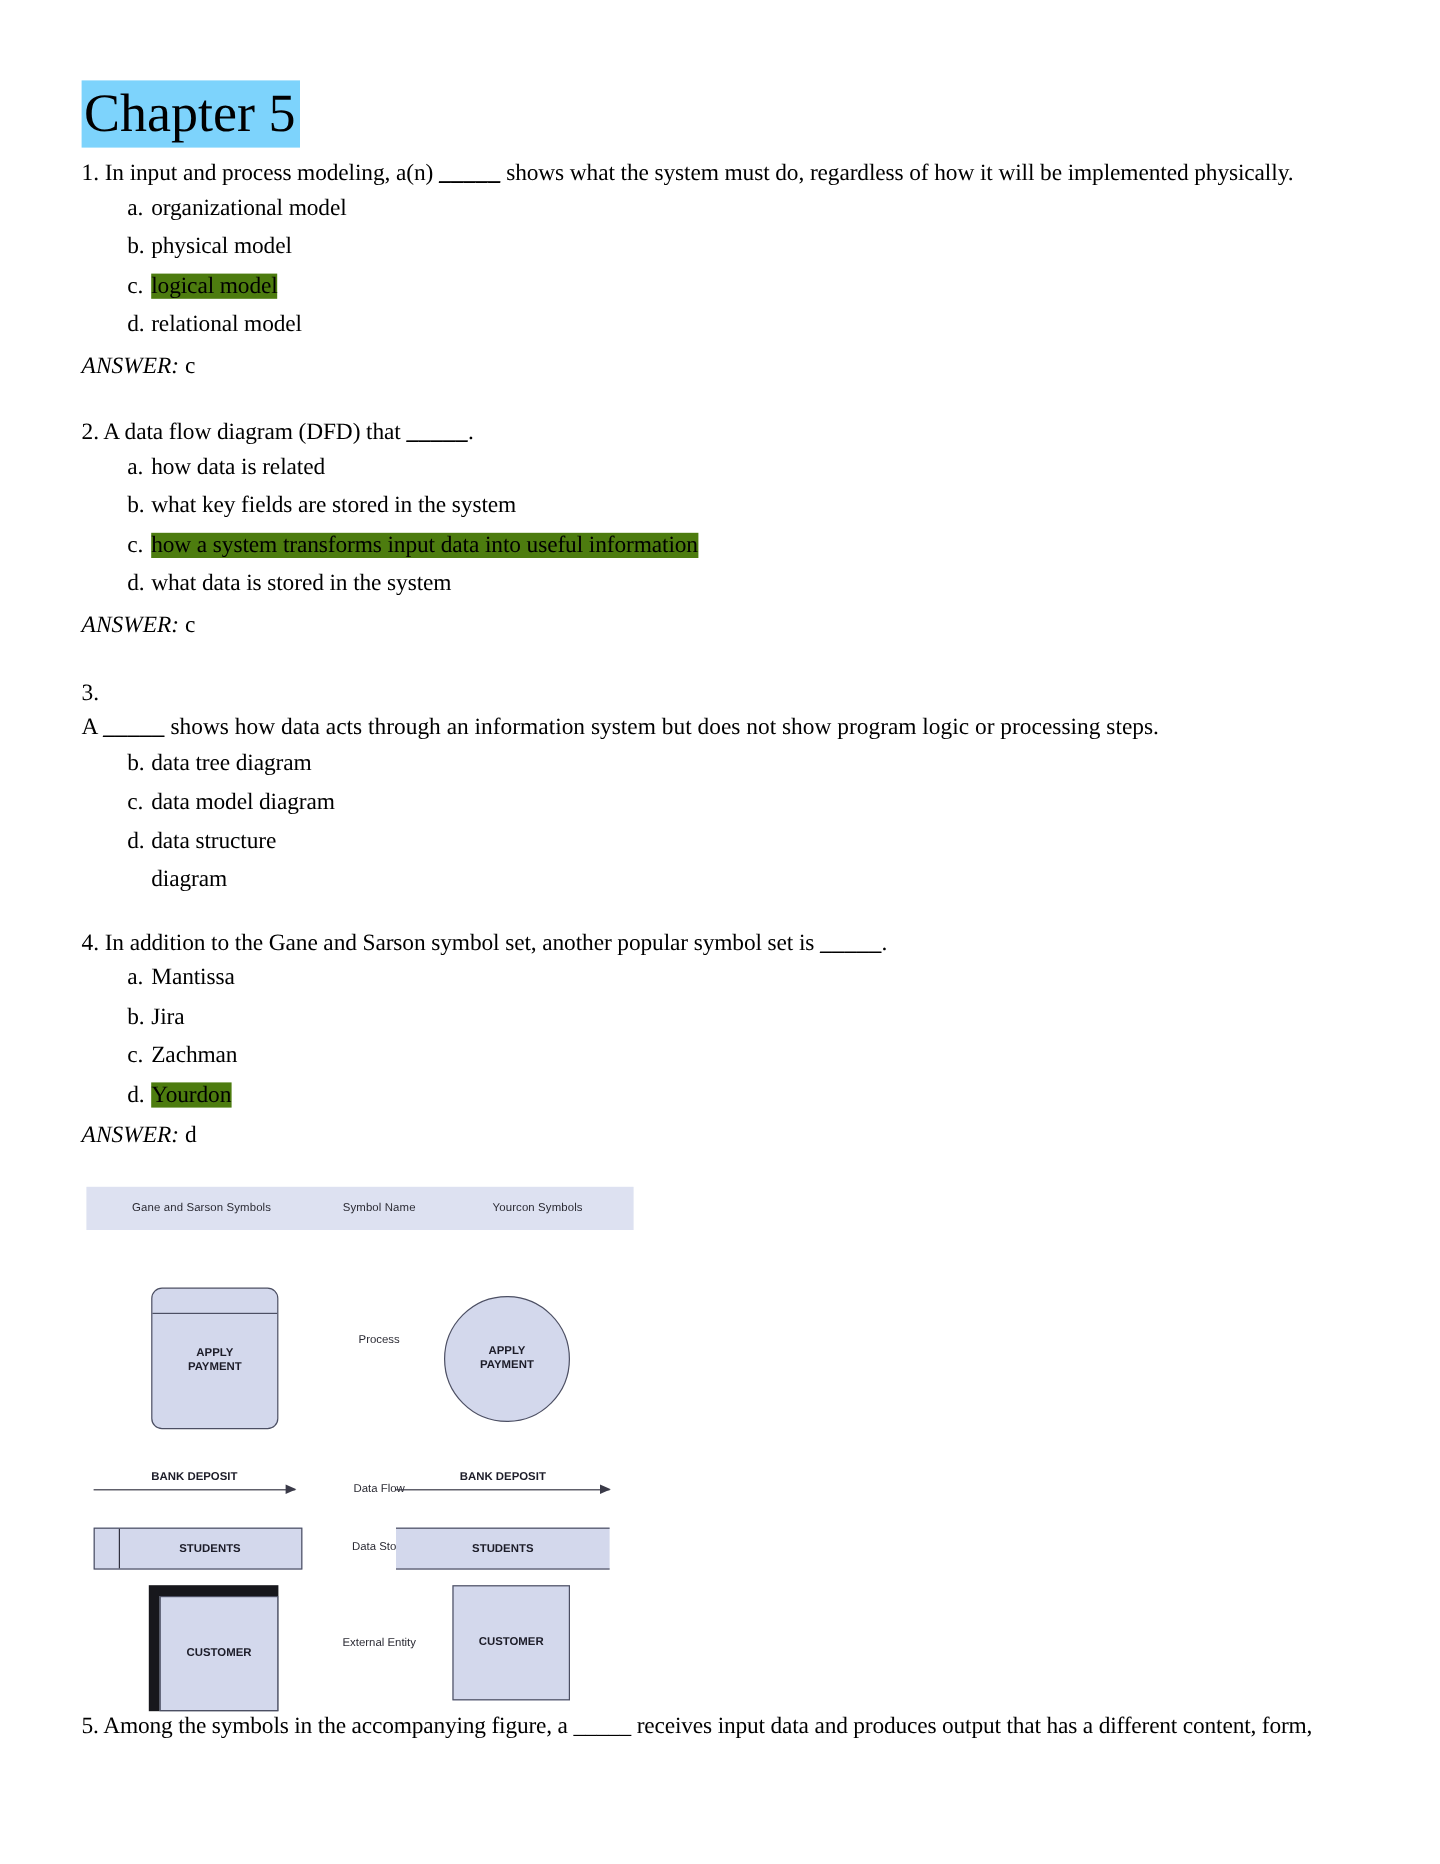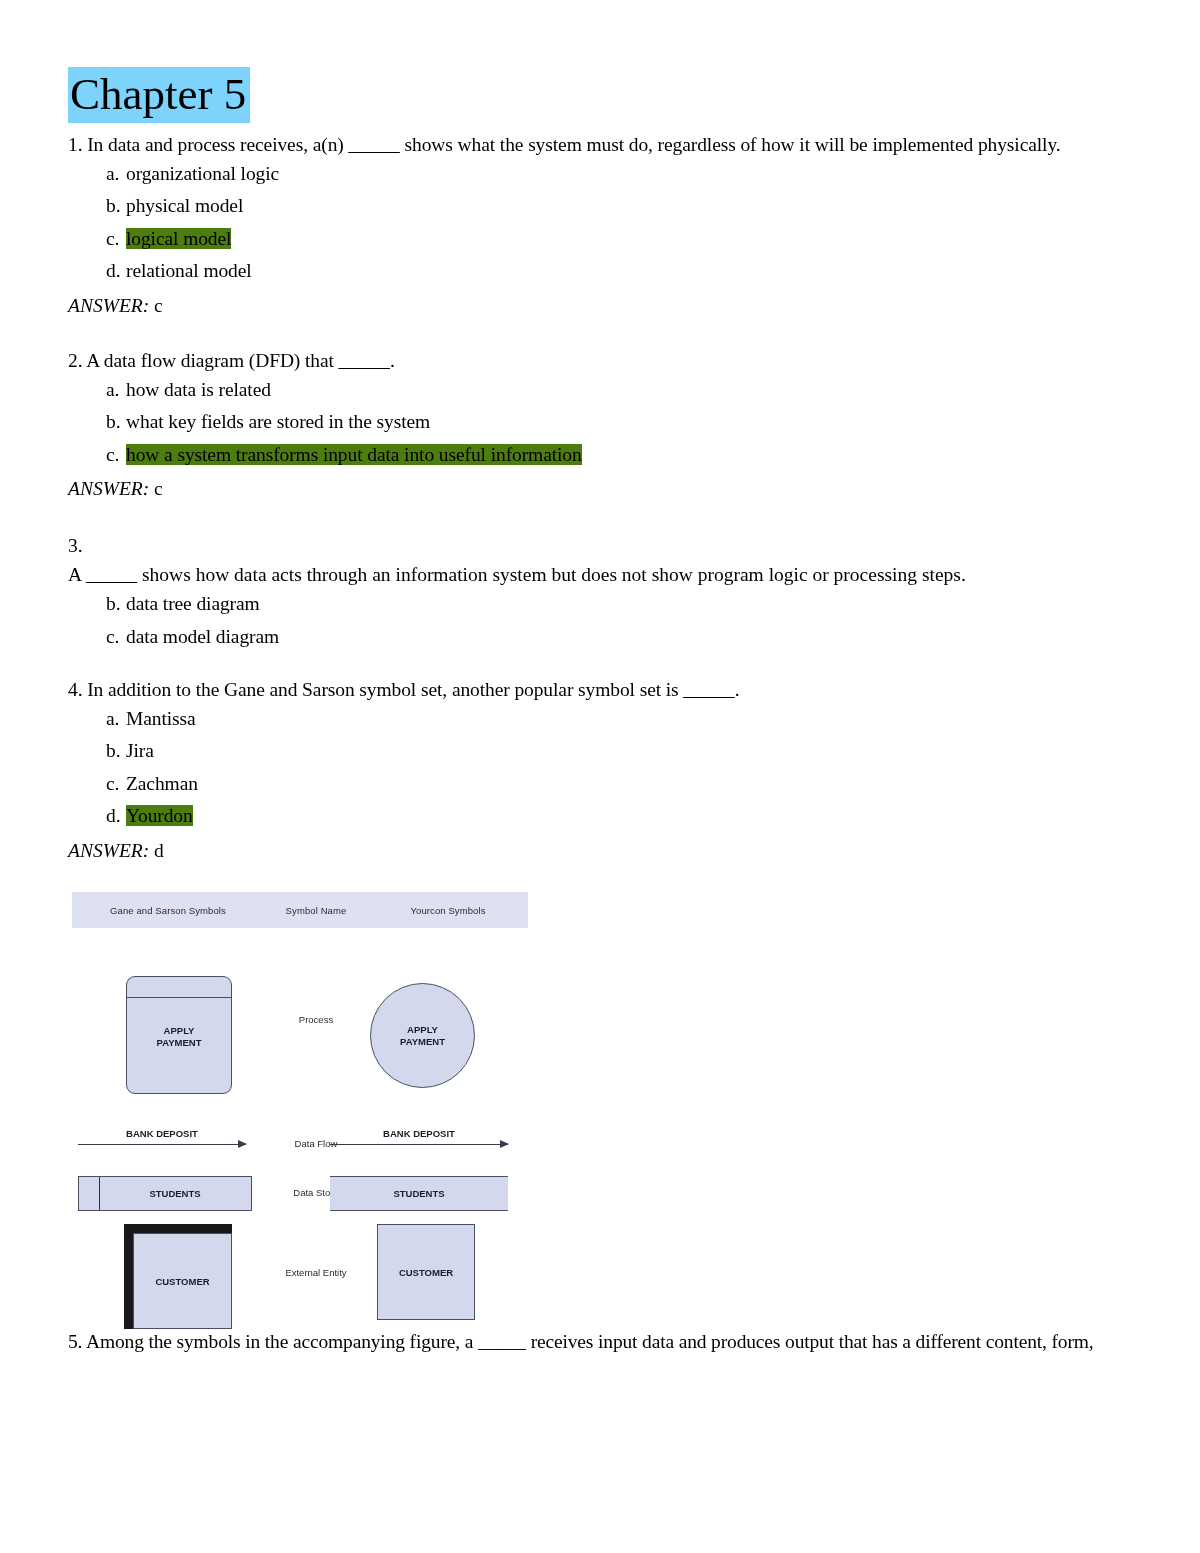--- a/index.html
+++ b/index.html
@@ -350,57 +350,59 @@
 <body>
 
 <div class="page">
   <div class="content">
 
     <h1 class="doc-title"><span class="hl">Chapter 5</span></h1>
 
     <div class="question-block">
       <p class="q-stem">
         <span>1.</span>
-        <span>In data and process receives, a(n)</span>
+        <span>In input and process modeling, a(n)</span>
         <span class="blank">_____</span>
         <span>shows what the system must do, regardless of how it will be implemented physically.</span>
       </p>
       <ul class="options">
-        <li class="option"><span class="letter">a.</span><span class="otext">organizational logic</span></li>
+        <li class="option"><span class="letter">a.</span><span class="otext">organizational model</span></li>
         <li class="option"><span class="letter">b.</span><span class="otext">physical model</span></li>
         <li class="option"><span class="letter">c.</span><span class="otext hl">logical model</span></li>
         <li class="option"><span class="letter">d.</span><span class="otext">relational model</span></li>
       </ul>
       <p class="answer"><span>ANSWER:</span> <span class="ans-val">c</span></p>
     </div>
 
     <div class="question-block">
       <p class="q-stem">
         <span>2.</span>
         <span>A data flow diagram (DFD) that</span>
         <span class="blank">_____</span><span>.</span>
       </p>
       <ul class="options">
         <li class="option"><span class="letter">a.</span><span class="otext">how data is related</span></li>
         <li class="option"><span class="letter">b.</span><span class="otext">what key fields are stored in the system</span></li>
         <li class="option"><span class="letter">c.</span><span class="otext hl">how a system transforms input data into useful information</span></li>
+        <li class="option"><span class="letter">d.</span><span class="otext">what data is stored in the system</span></li>
       </ul>
       <p class="answer"><span>ANSWER:</span> <span class="ans-val">c</span></p>
     </div>
 
     <div class="question-block">
       <p class="q-stem-lines">
         <span>3.</span><br>
         <span>A</span>
         <span class="blank">_____</span>
         <span>shows how data acts through an information system but does not show program logic or processing steps.</span>
       </p>
       <ul class="options">
         <li class="option"><span class="letter">b.</span><span class="otext">data tree diagram</span></li>
         <li class="option"><span class="letter">c.</span><span class="otext">data model diagram</span></li>
+        <li class="option"><span class="letter">d.</span><span class="otext">data structure</span><span class="contd">diagram</span></li>
       </ul>
     </div>
 
     <div class="question-block">
       <p class="q-stem">
         <span>4.</span>
         <span>In addition to the Gane and Sarson symbol set, another popular symbol set is</span>
         <span class="blank">_____</span><span>.</span>
       </p>
       <ul class="options">

